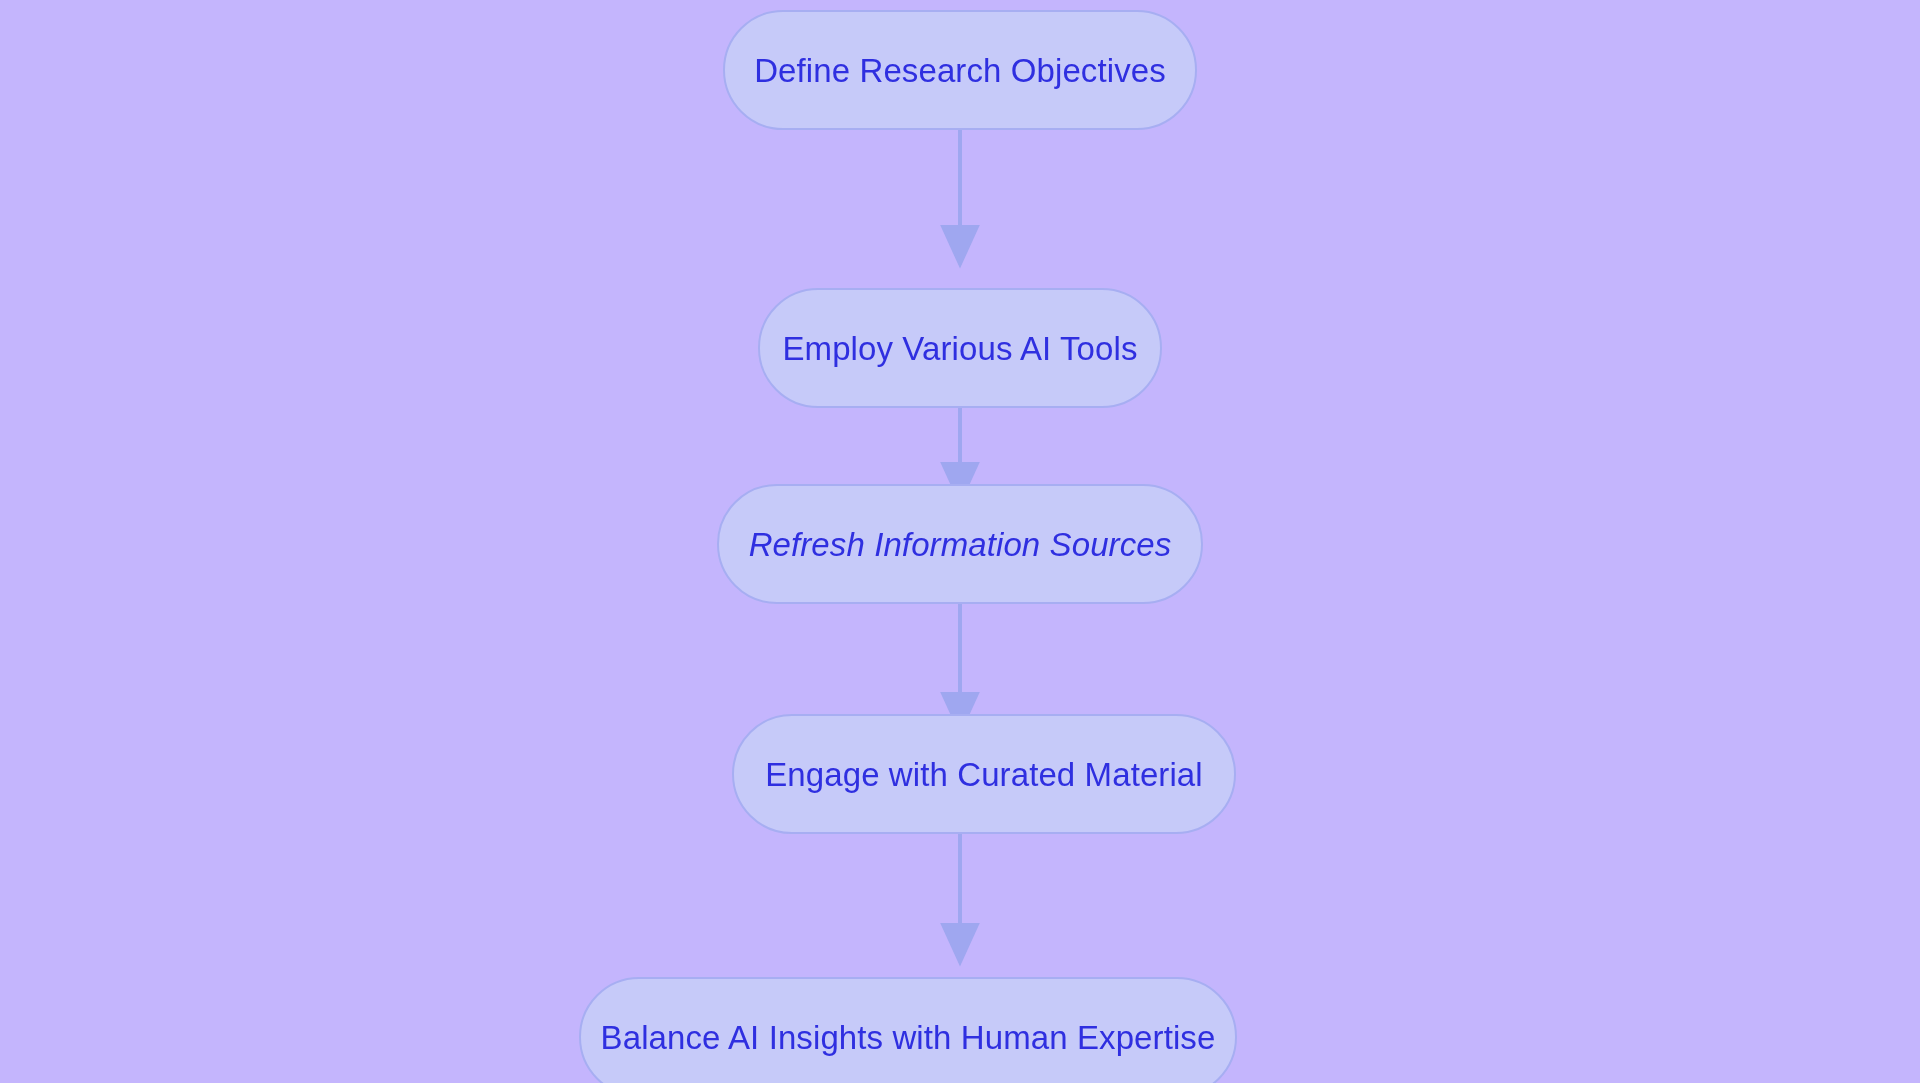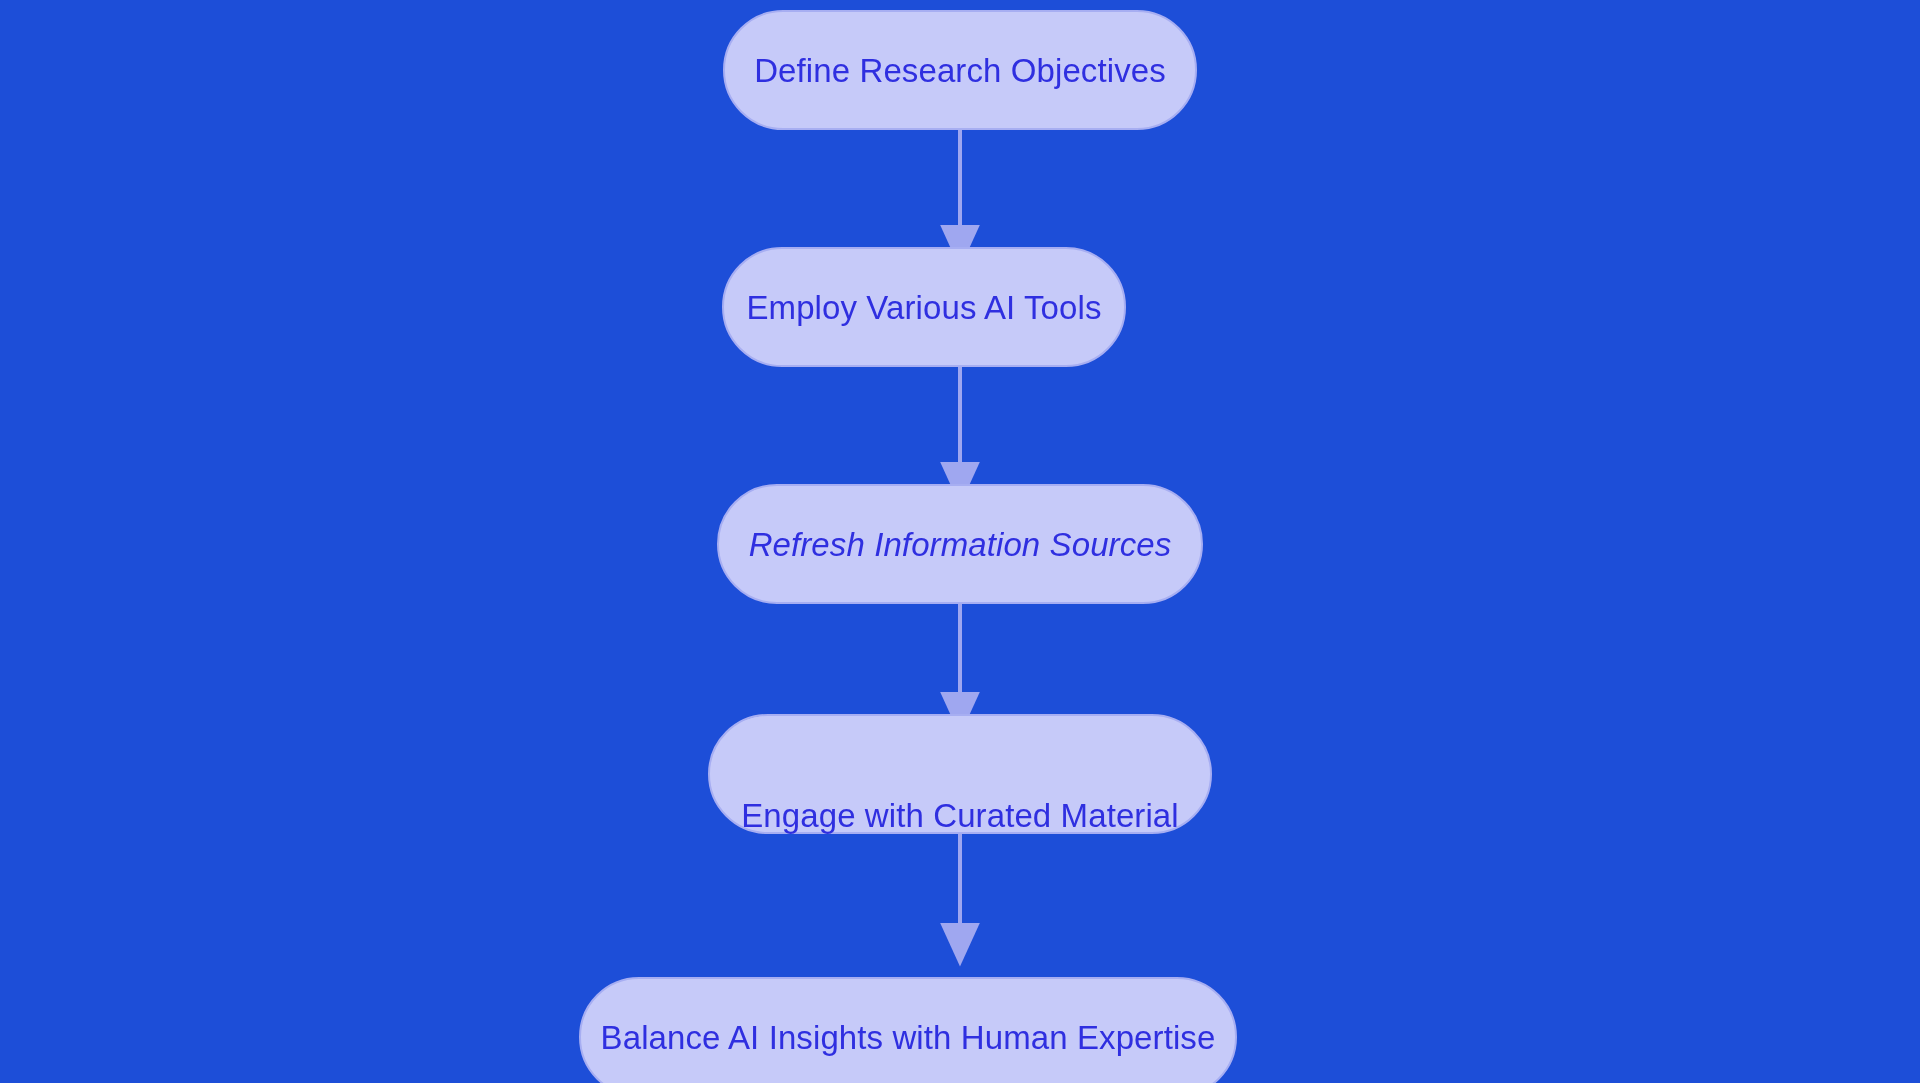--- a/index.html
+++ b/index.html
@@ -11,21 +11,21 @@
   body {
     width: 1920px;
     height: 1083px;
     font-family: "Liberation Sans", sans-serif;
     overflow: hidden;
   }
   #flow-root {
     position: relative;
     width: 1920px;
     height: 1083px;
-    background: #1d4ed8;
+    background: #c4b5fd;
   }
   #edge-layer {
     position: absolute;
     inset: 0;
     width: 1920px;
     height: 1083px;
     pointer-events: none;
   }
   .node {
     position: absolute;
@@ -72,29 +72,29 @@
 
     <line x1="960" y1="604" x2="960" y2="694" stroke="#9fa7f0" stroke-width="4" marker-end="url(#arrowhead)"></line>
 
     <line x1="960" y1="834" x2="960" y2="925" stroke="#9fa7f0" stroke-width="4" marker-end="url(#arrowhead)"></line>
   </svg>
 
   <div class="node n1" style="left:960px;">
     <span class="node-label">Define Research Objectives</span>
   </div>
 
-  <div class="node n2" style="left:924px;">
+  <div class="node n2" style="left:960px;margin-top:41px;">
     <span class="node-label">Employ Various AI Tools</span>
   </div>
 
   <div class="node n3" style="left:960px;">
     <span class="node-label">Refresh Information Sources</span>
   </div>
 
-  <div class="node n4" style="left:960px;align-items:flex-end;">
+  <div class="node n4" style="left:984px;">
     <span class="node-label">Engage with Curated Material</span>
   </div>
 
   <div class="node n5" style="left:908px;margin-top:32px;">
     <span class="node-label">Balance AI Insights with Human Expertise</span>
   </div>
 
 </div>
 
 </body></html>

